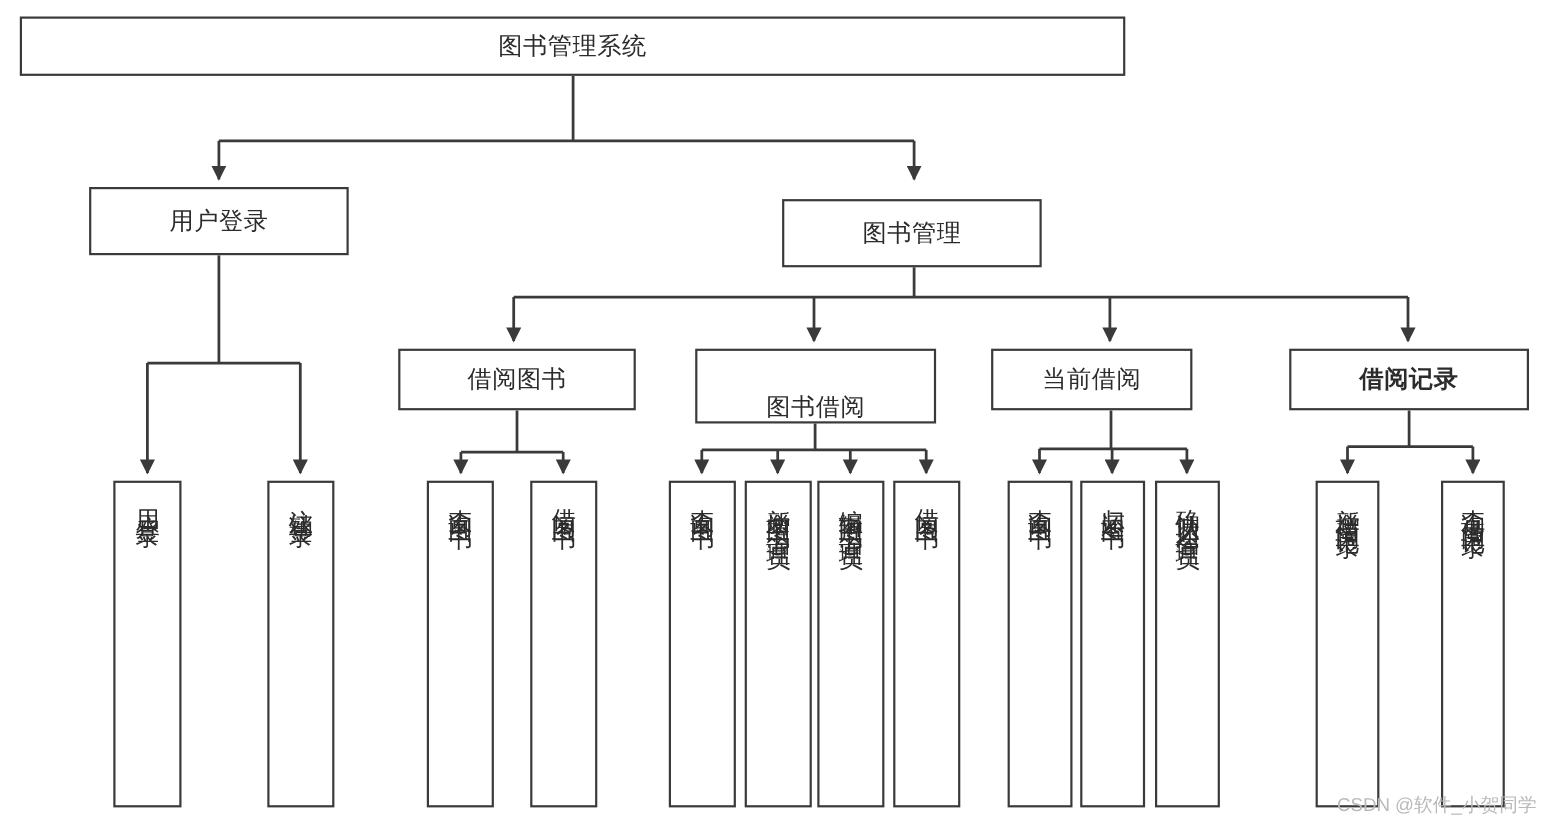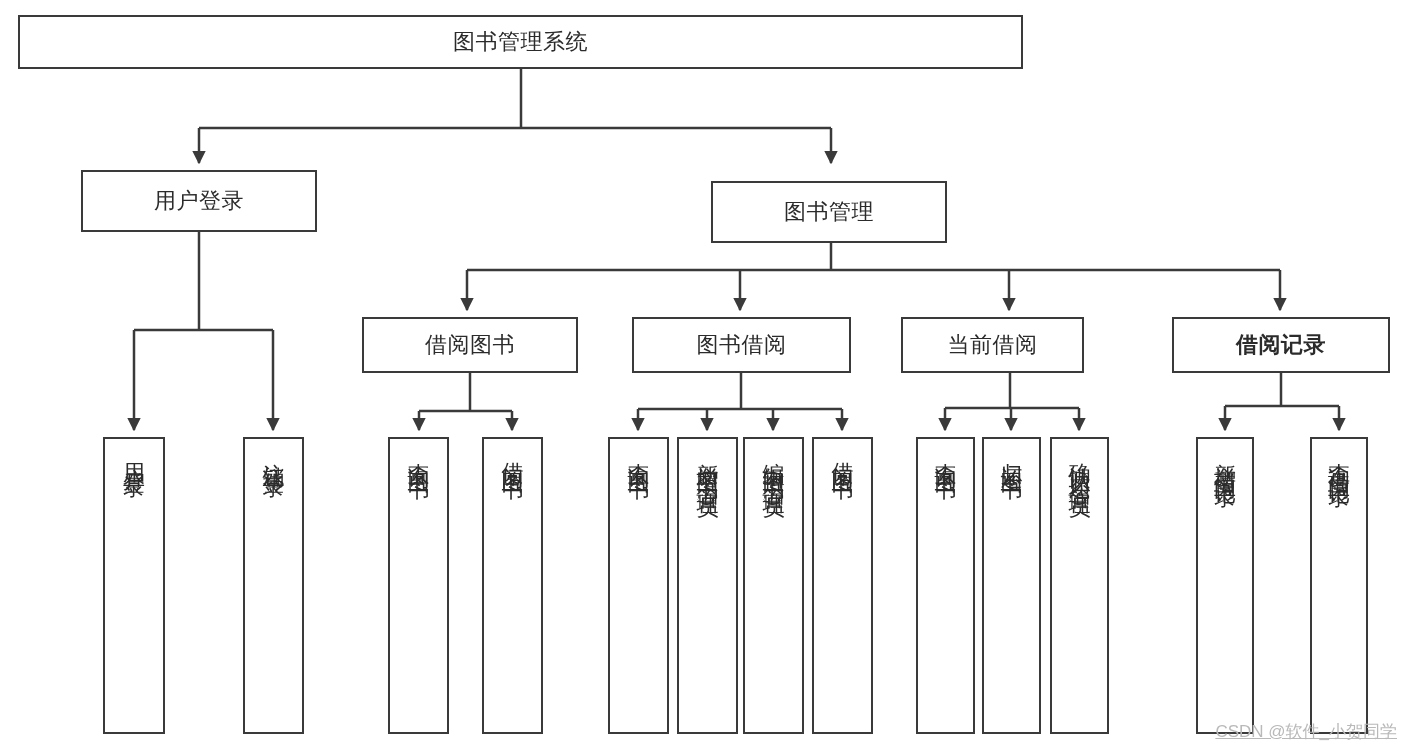--- a/index.html
+++ b/index.html
@@ -62,21 +62,20 @@
     text-align: left;
   }
   .watermark {
     position: absolute;
     right: 8px;
     bottom: 4px;
     font-size: 17px;
     color: #b9b9b9;
     white-space: nowrap;
     user-select: none;
-    text-decoration: underline;
   }
 </style>
 </head>
 <body>
 
 <div id="diagram-root">
 
   <svg id="flow-svg" viewBox="0 0 1405 747" xmlns="http://www.w3.org/2000/svg">
     <defs>
       <marker id="arrow" viewBox="0 0 10 10" refX="9" refY="5" markerWidth="5.5" markerHeight="5.5" orient="auto-start-reverse">
@@ -136,21 +135,21 @@
         <span class="node-label-h">用户登录</span>
       </div>
       <div class="node-box" style="left: 711px; top: 170px; width: 236px; height: 62px; margin-top: 11px;">
         <span class="node-label-h">图书管理</span>
       </div>
     </div>
   <div id="level3-container">
       <div class="node-box" style="left: 362px; top: 317px; width: 216px; height: 56px;">
         <span class="node-label-h">借阅图书</span>
       </div>
-      <div class="node-box" style="left: 632px; top: 317px; width: 219px; height: 56px;">
+      <div class="node-box" style="left: 632px; top: 317px; width: 219px; height: 68px; align-items: flex-end;">
         <span class="node-label-h">图书借阅</span>
       </div>
       <div class="node-box" style="left: 901px; top: 317px; width: 183px; height: 56px;">
         <span class="node-label-h">当前借阅</span>
       </div>
       <div class="node-box" style="left: 1172px; top: 317px; width: 218px; height: 56px; font-weight: bold;">
         <span class="node-label-h">借阅记录</span>
       </div>
     </div>
   <div id="leaf-container">

